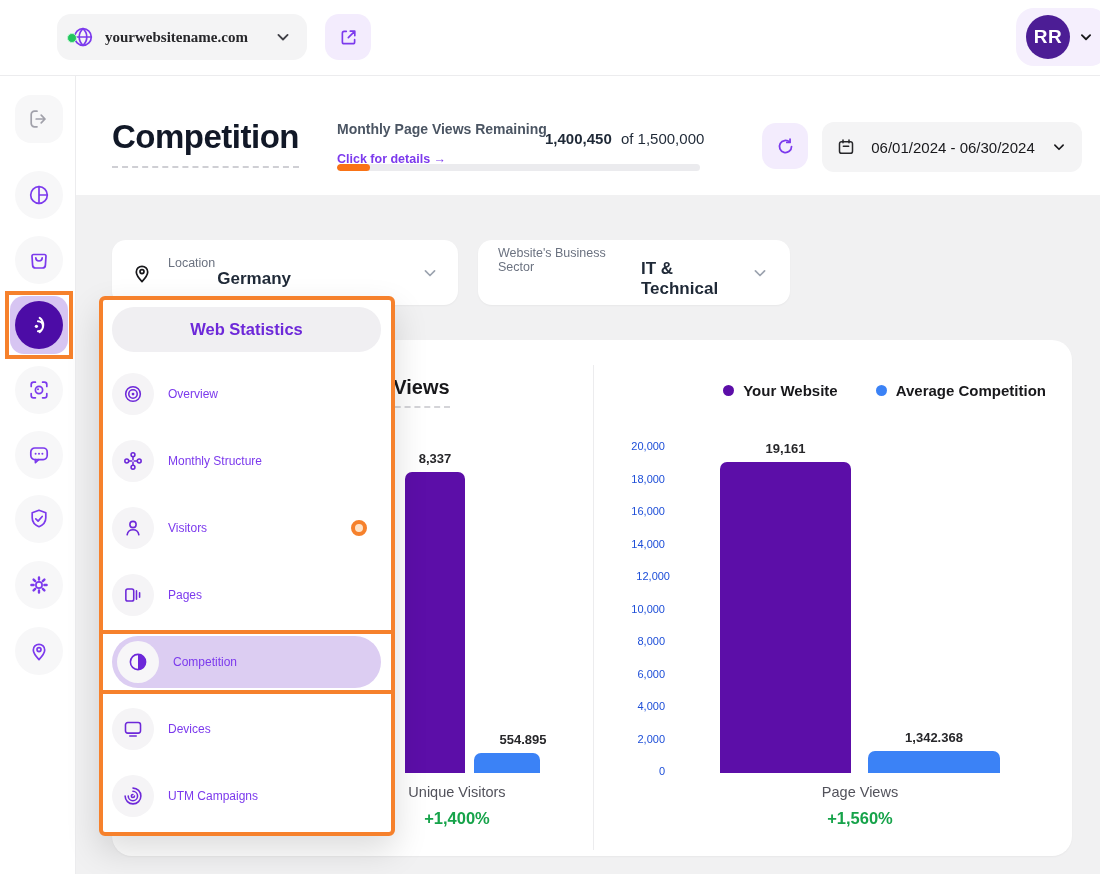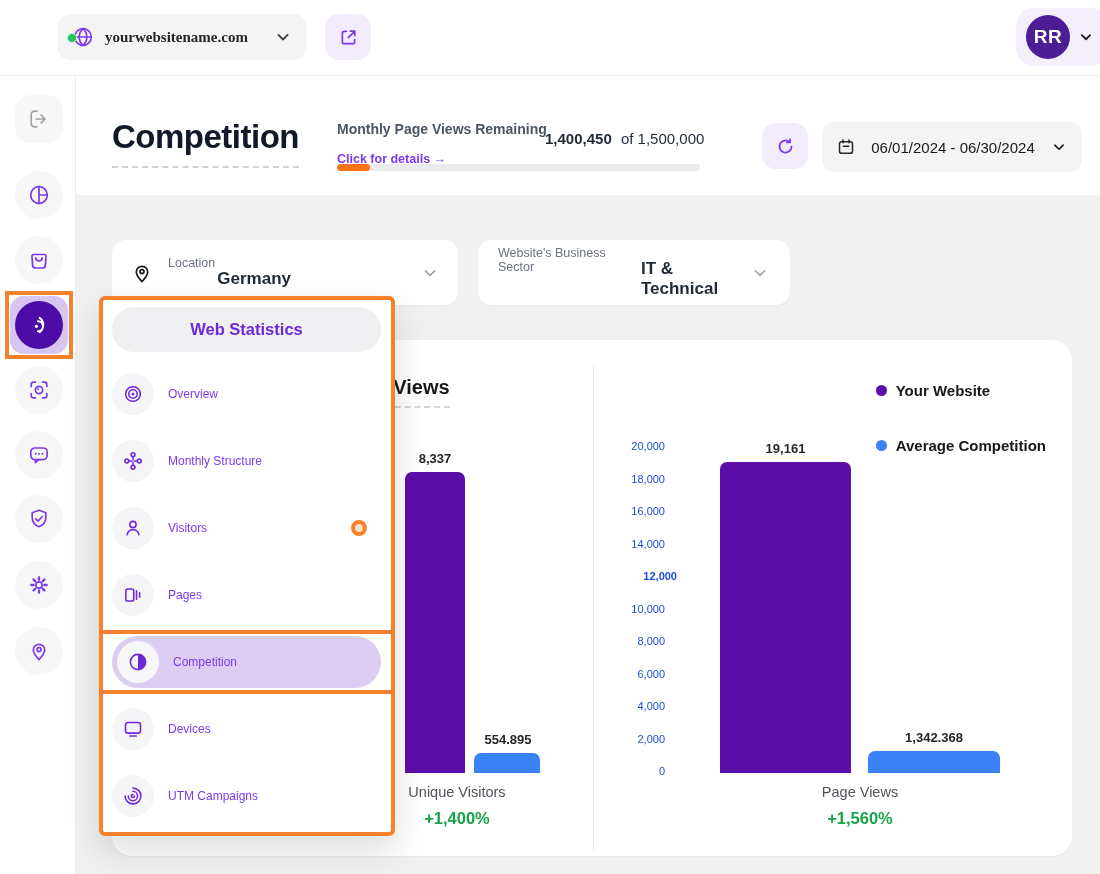--- a/index.html
+++ b/index.html
@@ -51,21 +51,21 @@
   .sector-card{left:478px;top:240px;width:312px;height:65px;padding:0 20px;}
   .filter-texts{flex:1;display:flex;flex-direction:row;gap:2px;}
   .filter-label{font-size:12.5px;color:#6b7280;}
   .filter-value{font-size:17px;font-weight:600;color:#1f2937;margin-top:13px;}
   .chev{color:#9ca3af;}
   
   .chart-card{left:112px;top:340px;width:960px;height:516px;background:#ffffff;border-radius:20px;
               box-shadow:0 1px 2px rgba(0,0,0,.04);z-index:2;}
   .chart-title{position:absolute;left:56px;top:36px;font-size:20px;font-weight:700;color:#18181b;
                border-bottom:2px dashed #d4d4d8;padding-bottom:7px;white-space:nowrap;}
-  .legend{position:absolute;right:26px;top:42px;display:flex;gap:38px;flex-direction:column;}
+  .legend{position:absolute;right:26px;top:42px;display:flex;gap:38px;}
   .legend-item{display:flex;align-items:center;gap:9px;font-size:15px;font-weight:700;color:#18181b;}
   .legend-dot{width:11px;height:11px;border-radius:50%;}
   .divider{position:absolute;left:481px;top:25px;width:1px;height:485px;background:#ececee;}
   .panel{position:absolute;top:0;height:516px;}
   .tick{position:absolute;width:72px;text-align:right;font-size:11px;color:#1d4ed8;}
   .bar{position:absolute;border-radius:7px 7px 0 0;}
   .bar-value{position:absolute;width:120px;text-align:center;font-size:13px;font-weight:700;color:#27272a;}
   .cat-label{position:absolute;width:240px;text-align:center;font-size:14.5px;color:#52525b;}
   .change-label{position:absolute;width:240px;text-align:center;font-size:16.5px;font-weight:700;color:#16a34a;}
   
@@ -282,30 +282,30 @@
           <span class="legend-dot" style="background:#3b82f6"></span>
           <span>Average Competition</span>
         </span>
       </div>
     <div class="divider"></div>
     <div id="panels">
         <div class="panel" style="left: 0px; width: 481px;">
           <div class="bar" style="left: 293px; width: 60px; top: 132px; height: 301px; background: rgb(92, 14, 168);"></div>
           <div class="bar-value" style="left: 263px; top: 111px;">8,337</div>
           <div class="bar" style="left: 362px; width: 66px; top: 413px; height: 20px; background: rgb(59, 130, 246);"></div>
-          <div class="bar-value" style="left: 336px; top: 392px;">554.895</div>
+          <div class="bar-value" style="left: 351px; top: 392px;">554.895</div>
           <div class="cat-label" style="left: 225px; top: 444px;">Unique Visitors</div>
           <div class="change-label" style="left: 225px; top: 469px;">+1,400%</div>
         </div>
         <div class="panel" style="left: 481px; width: 479px;">
           <div class="tick" style="left: 0px; top: 100px;">20,000</div>
           <div class="tick" style="left: 0px; top: 132.5px;">18,000</div>
           <div class="tick" style="left: 0px; top: 165px;">16,000</div>
           <div class="tick" style="left: 0px; top: 197.5px;">14,000</div>
-          <div class="tick" style="left: 12px; top: 230px; font-weight: bold;">12,000</div>
+          <div class="tick" style="left: 5px; top: 230px;">12,000</div>
           <div class="tick" style="left: 0px; top: 262.5px;">10,000</div>
           <div class="tick" style="left: 0px; top: 295px;">8,000</div>
           <div class="tick" style="left: 0px; top: 327.5px;">6,000</div>
           <div class="tick" style="left: 0px; top: 360px;">4,000</div>
           <div class="tick" style="left: 0px; top: 392.5px;">2,000</div>
           <div class="tick" style="left: 0px; top: 425px;">0</div>
           <div class="bar" style="left: 127px; width: 131px; top: 122px; height: 311px; background: rgb(92, 14, 168);"></div>
           <div class="bar-value" style="left: 132.5px; top: 101px;">19,161</div>
           <div class="bar" style="left: 275px; width: 132px; top: 411px; height: 22px; background: rgb(59, 130, 246);"></div>
           <div class="bar-value" style="left: 281px; top: 390px;">1,342.368</div>

